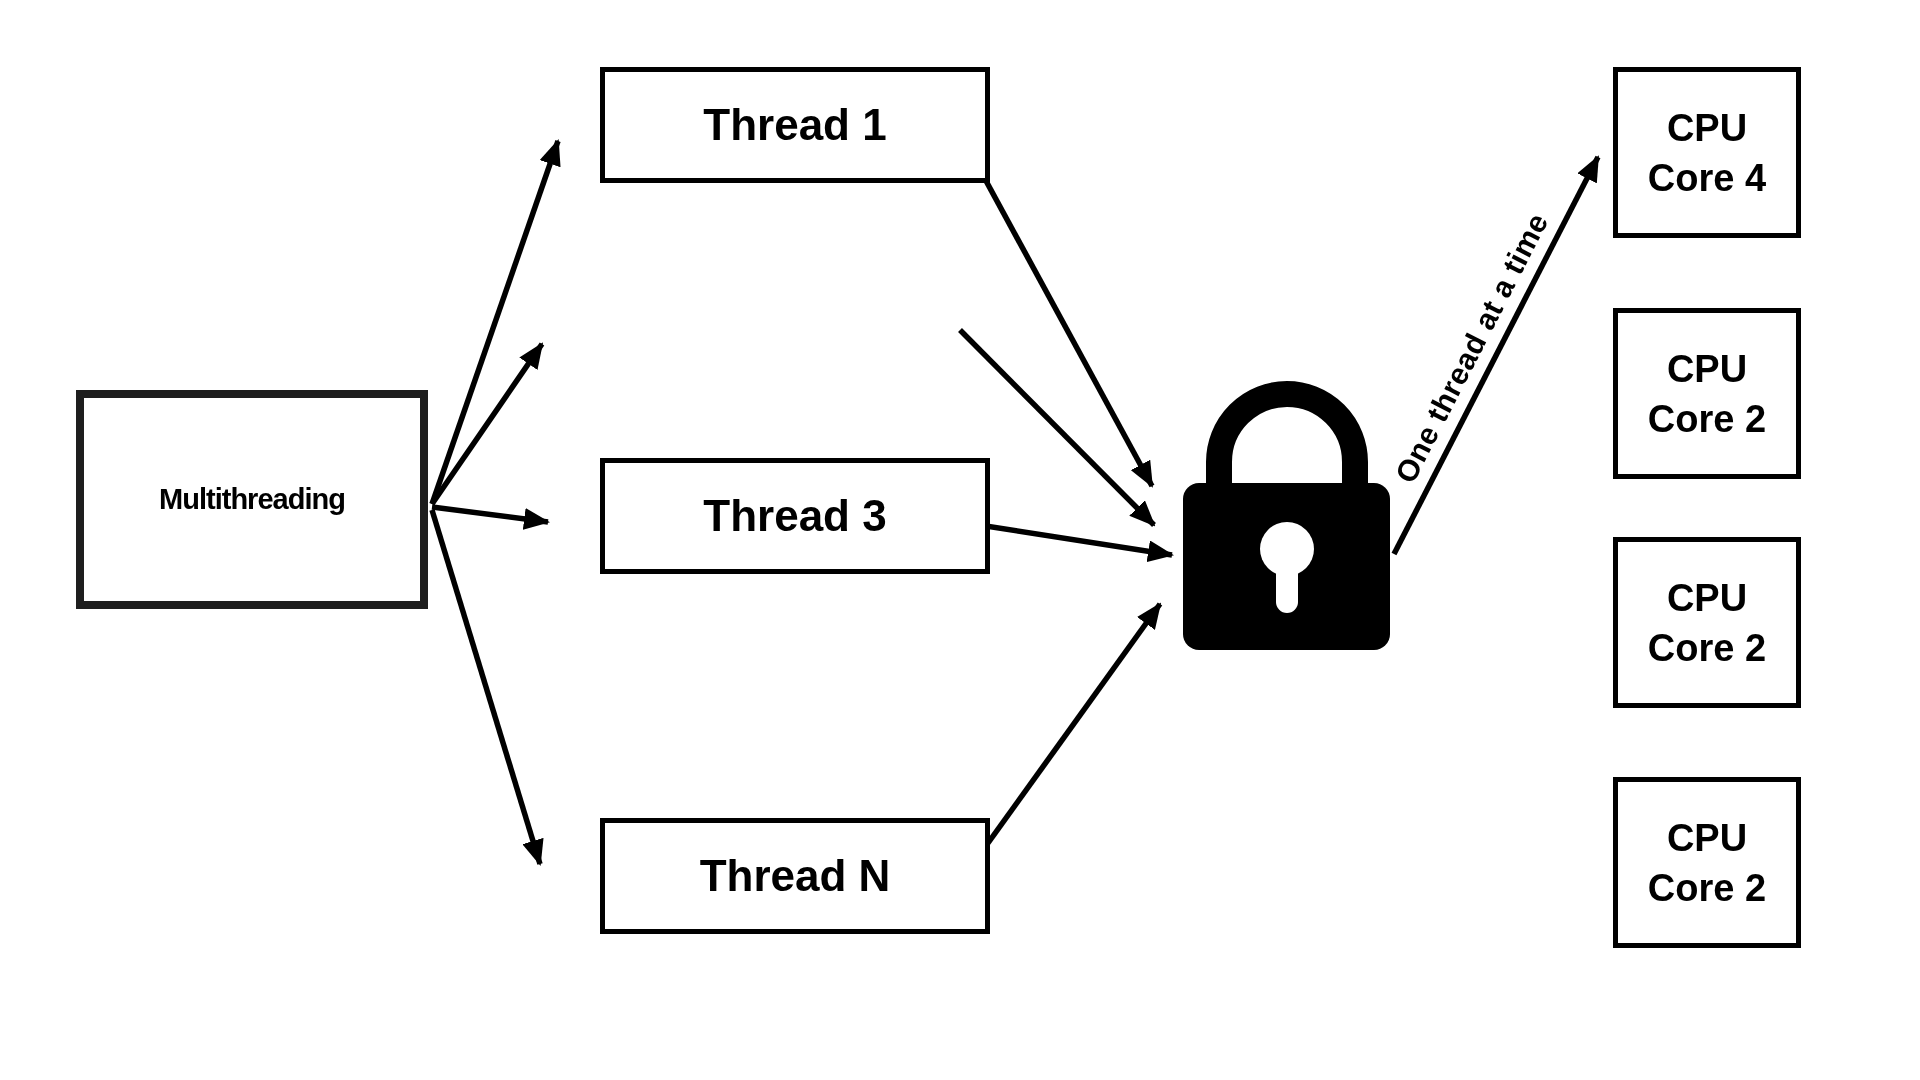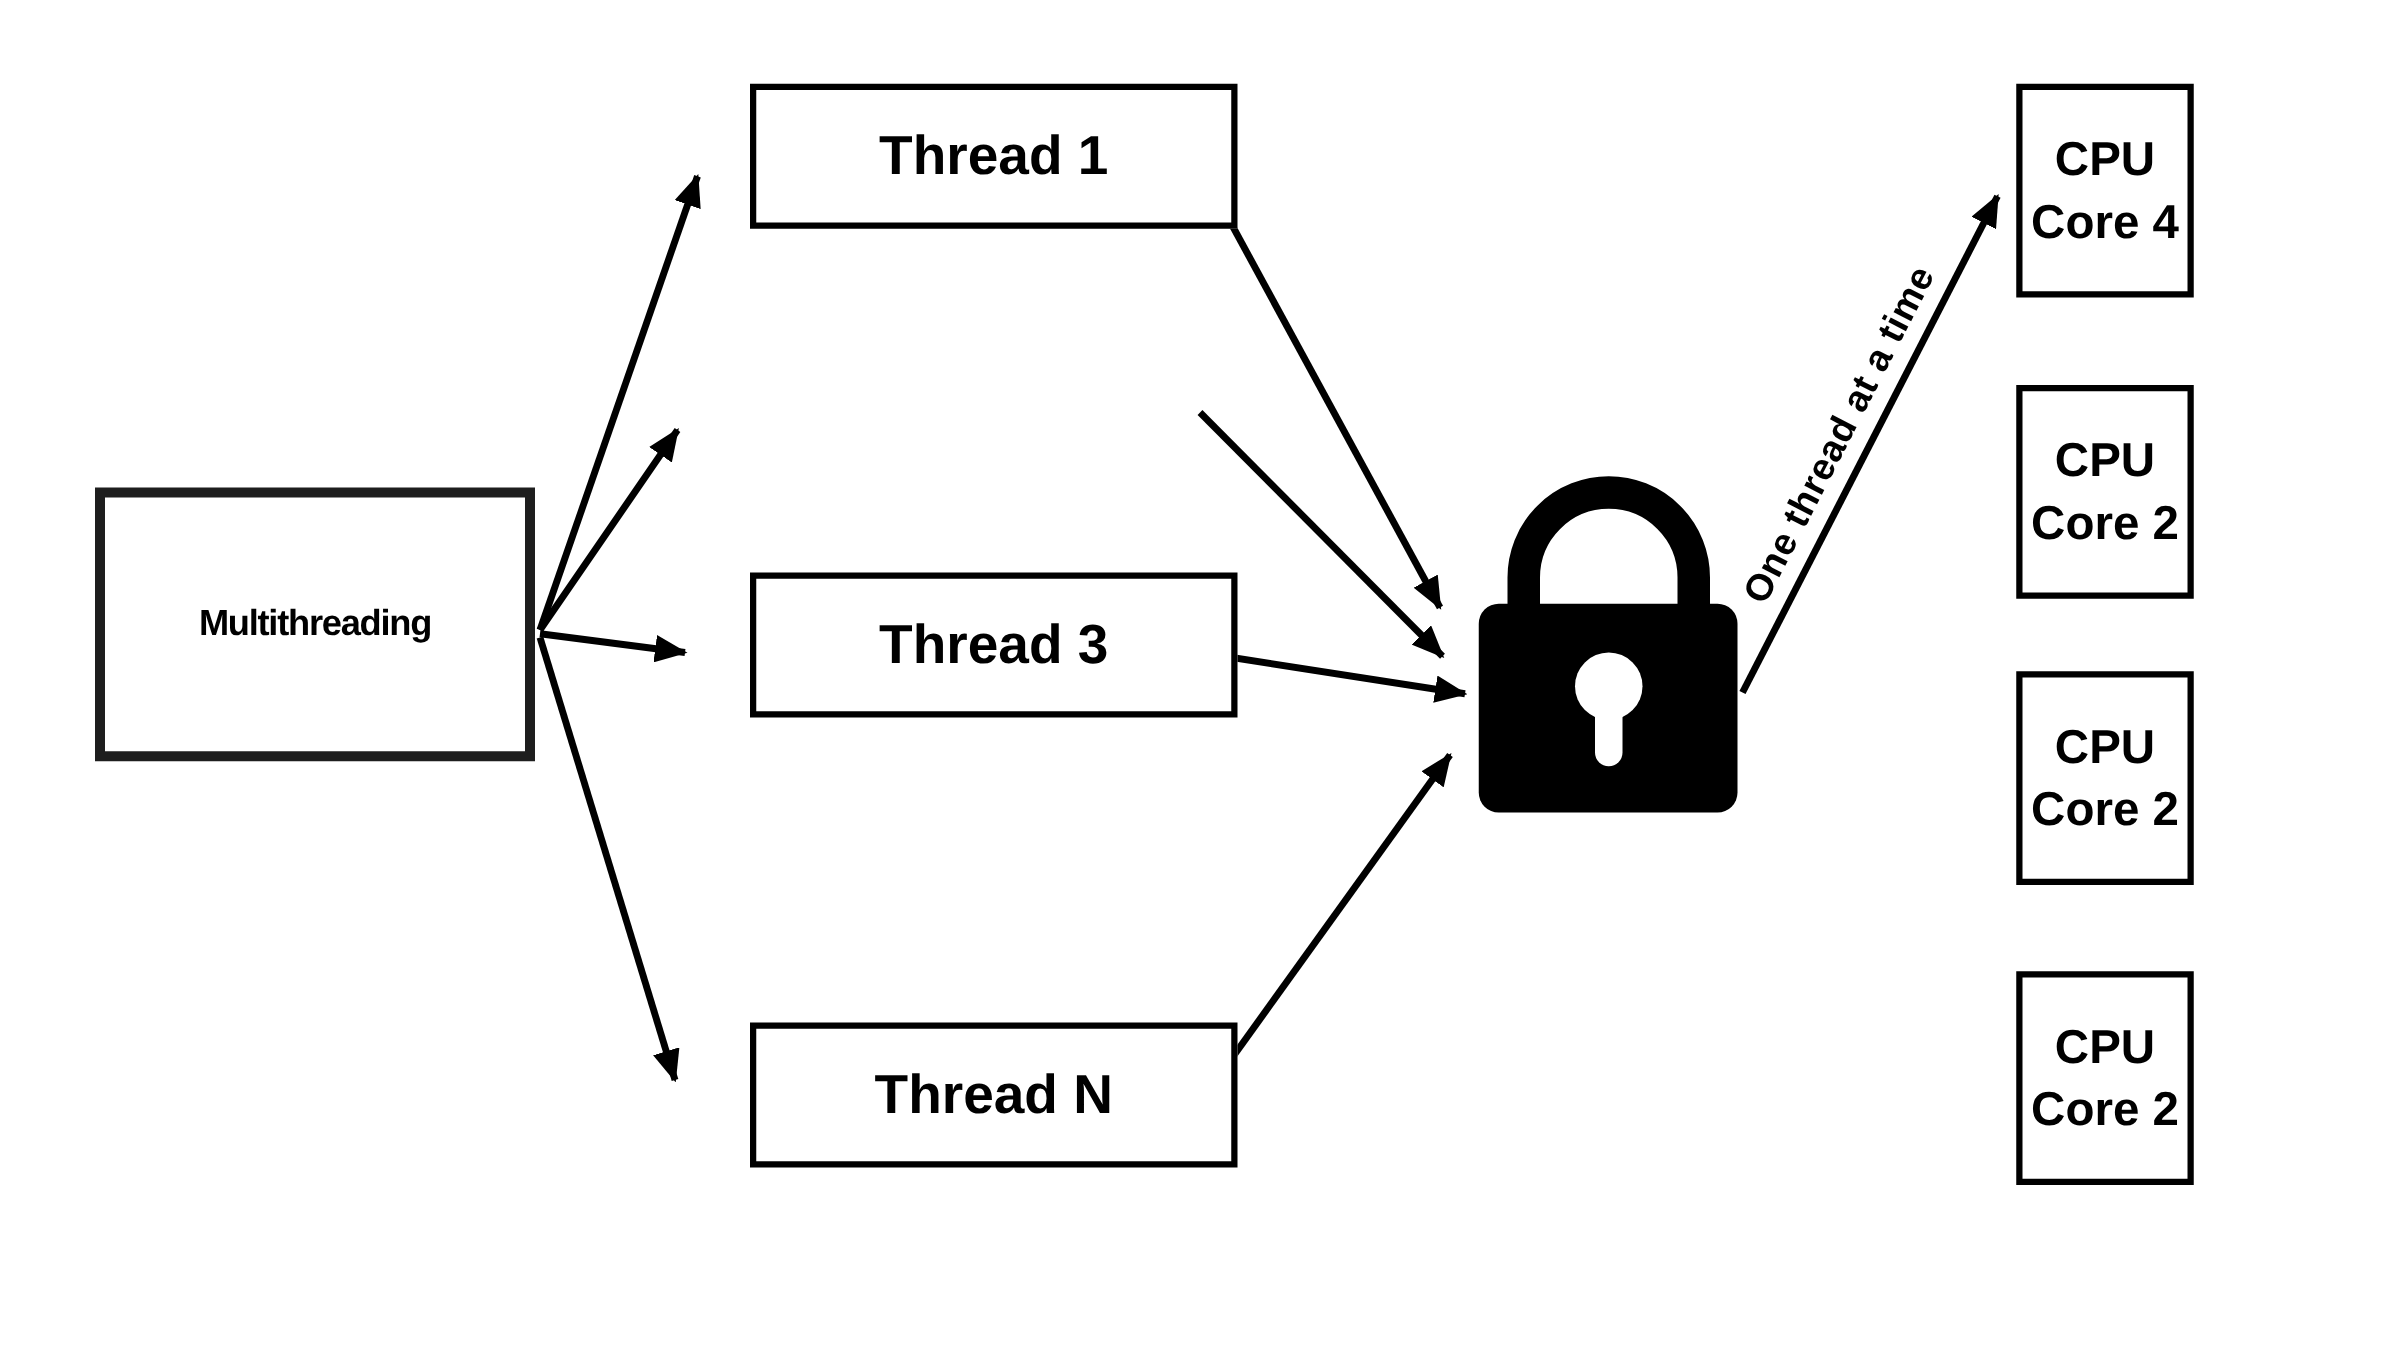--- a/index.html
+++ b/index.html
@@ -50,21 +50,21 @@
     height: 116px;
     font-size: 44px;
     margin-left: 32px;
   }
   .thread-1 { top: 67px; }
   .thread-2 { top: 263px; }
   .thread-3 { top: 458px; align-items: center; }
   .thread-n { top: 818px; }
   .core-box {
     left: 1613px;
-    width: 142px;
+    width: 188px;
     height: 171px;
     font-size: 38px;
     line-height: 50px;
     flex-direction: column;
   }
   .core-1 { top: 67px; }
   .core-2 { top: 308px; }
   .core-3 { top: 537px; }
   .core-4 { top: 777px; }
   .gil-caption {

